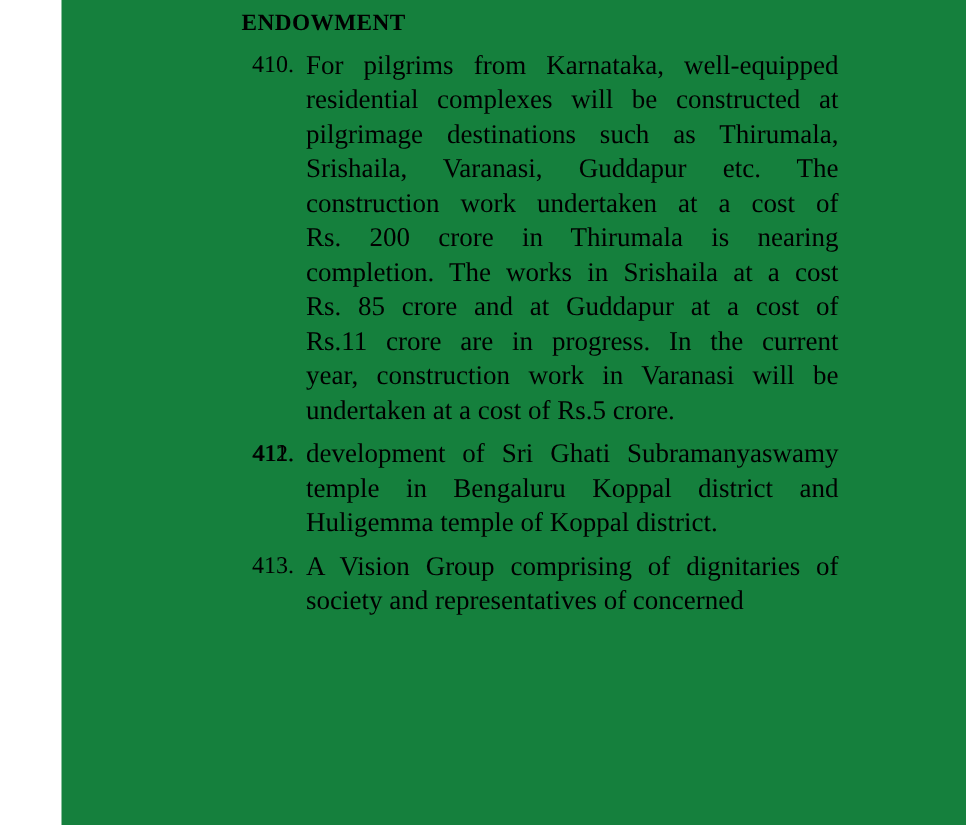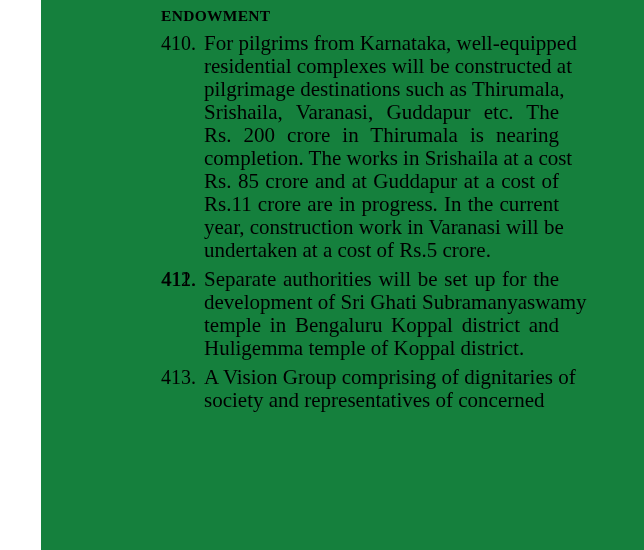--- a/index.html
+++ b/index.html
@@ -39,26 +39,26 @@
   .para {
     position: relative;
     margin-bottom: 6px;
   }
   .para-number {
     position: absolute;
     left: 0px;
     top: 0px;
     width: 37px;
     text-align: right;
-    font-size: 20px;
+    font-size: 16px;
     line-height: 23px;
   }
   .para-body {
     margin-left: 45px;
-    font-size: 21px;
+    font-size: 18px;
     line-height: 23px;
   }
   
   .line {
     display: block;
     text-align: justify;
     text-align-last: justify;
     white-space: pre;
     height: 23px;
   }
@@ -74,35 +74,35 @@
   <div class="content">
     <h2 class="section-heading">ENDOWMENT</h2>
     <div id="paragraphs">
         <div class="para">
           <div class="para-number">410.</div>
           <div class="para-body">
             <span class="line">For pilgrims from Karnataka, well-equipped</span>
             <span class="line">residential complexes will be constructed at</span>
             <span class="line">pilgrimage destinations such as Thirumala,</span>
             <span class="line">Srishaila, Varanasi, Guddapur etc. The</span>
+            <span class="line">construction work undertaken at a cost of</span>
             <span class="line">Rs. 200 crore in Thirumala is nearing</span>
             <span class="line">completion. The works in Srishaila at a cost</span>
             <span class="line">Rs. 85 crore and at Guddapur at a cost of</span>
             <span class="line">Rs.11 crore are in progress. In the current</span>
             <span class="line">year, construction work in Varanasi will be</span>
             <span class="line last">undertaken at a cost of Rs.5 crore.</span>
           </div>
         </div>
         <div class="para">
           <div class="para-number">411.</div>
         </div>
         <div class="para">
           <div class="para-number">412.</div>
           <div class="para-body">
-            <span class="line">Separate authorities will be set up for the</span>
             <span class="line">development of Sri Ghati Subramanyaswamy</span>
             <span class="line">temple in Bengaluru Koppal district and</span>
             <span class="line last">Huligemma temple of Koppal district.</span>
           </div>
         </div>
         <div class="para">
           <div class="para-number">413.</div>
           <div class="para-body">
             <span class="line">A Vision Group comprising of dignitaries of</span>
             <span class="line last">society and representatives of concerned</span>

